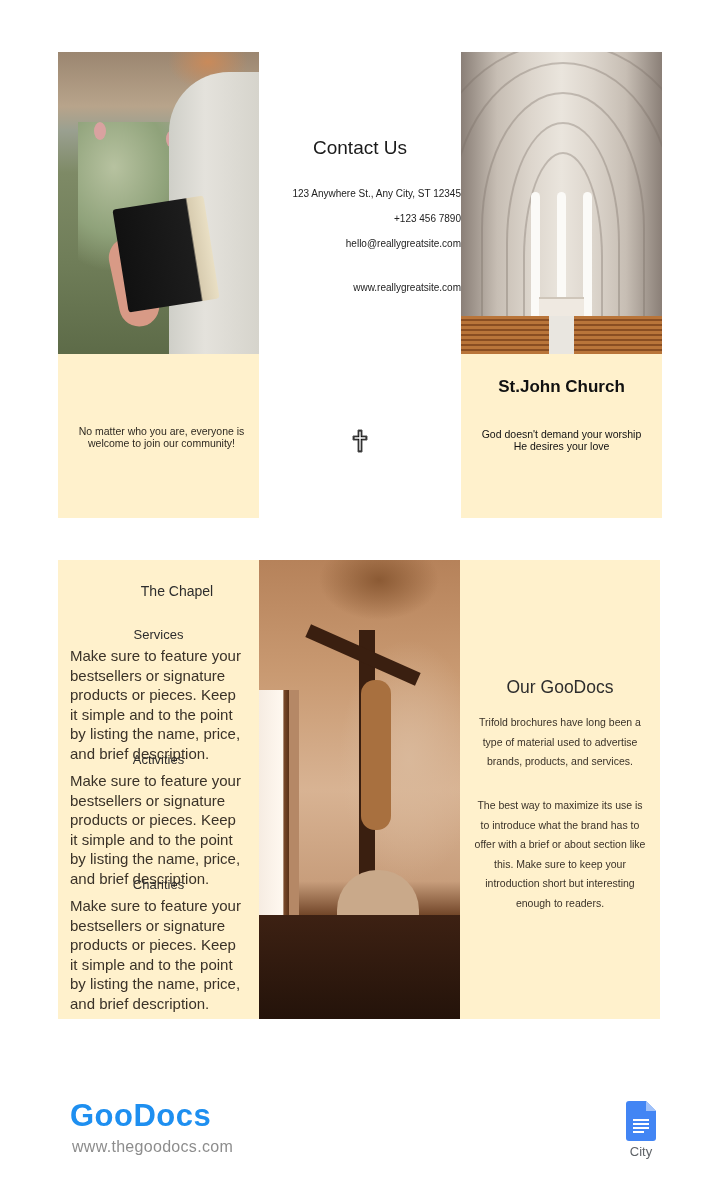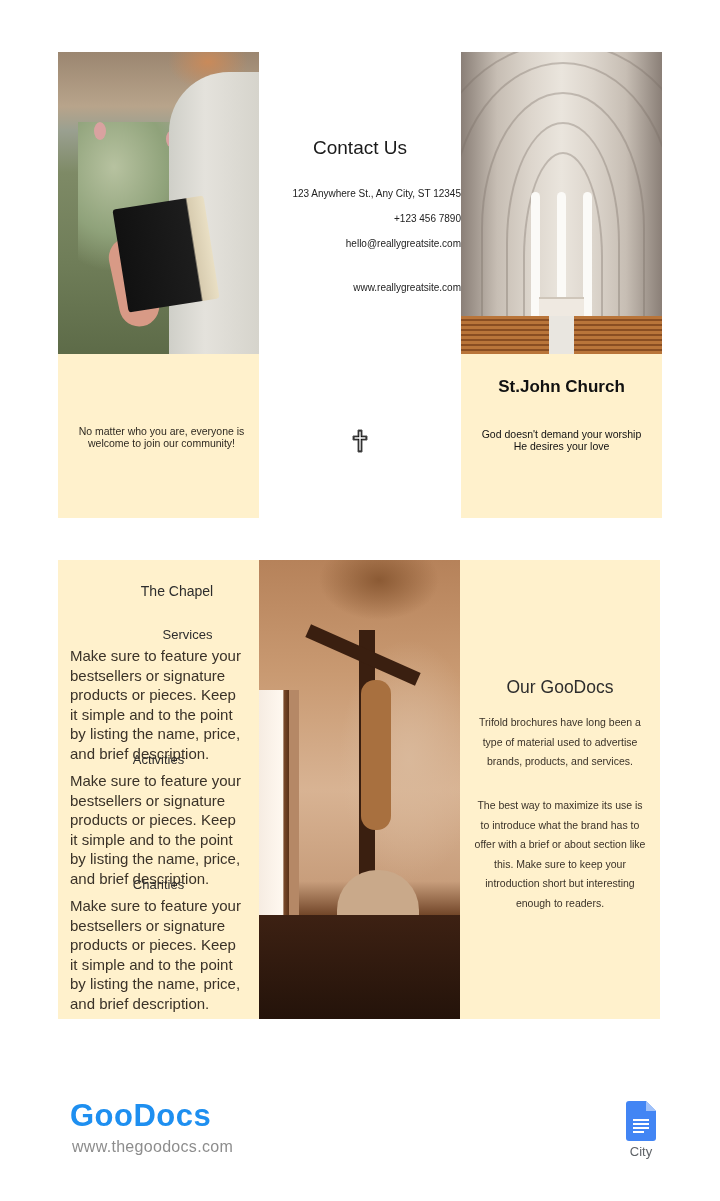--- a/index.html
+++ b/index.html
@@ -120,21 +120,21 @@
 <div class="abs cream" id="p3-cream"></div>
 <div class="abs center" id="p3-title">St.John Church</div>
 <div class="abs center" id="p3-text">
   <div>God doesn't demand your worship</div>
   <div>He desires your love</div>
 </div>
 
 <div class="abs cream" id="p4-cream"></div>
 <div class="abs center" id="p4-title">The Chapel</div>
 
-<div class="sec-head" style="top:627px;margin-left:29px;">Services</div>
+<div class="sec-head" style="top:627px;">Services</div>
 <div class="sec-body" style="top:646px;">Make sure to feature your bestsellers or signature products or pieces. Keep it simple and to the point by listing the name, price, and brief description.</div>
 
 <div class="sec-head" style="top:752px;">Activities</div>
 <div class="sec-body" style="top:771px;">Make sure to feature your bestsellers or signature products or pieces. Keep it simple and to the point by listing the name, price,  and brief description.</div>
 
 <div class="sec-head" style="top:877px;">Charities</div>
 <div class="sec-body" style="top:896px;">Make sure to feature your bestsellers or signature products or pieces. Keep it simple and to the point by listing the name, price,  and brief description.</div>
 
 <div class="abs" id="p5-photo">
   <div class="window"></div>

